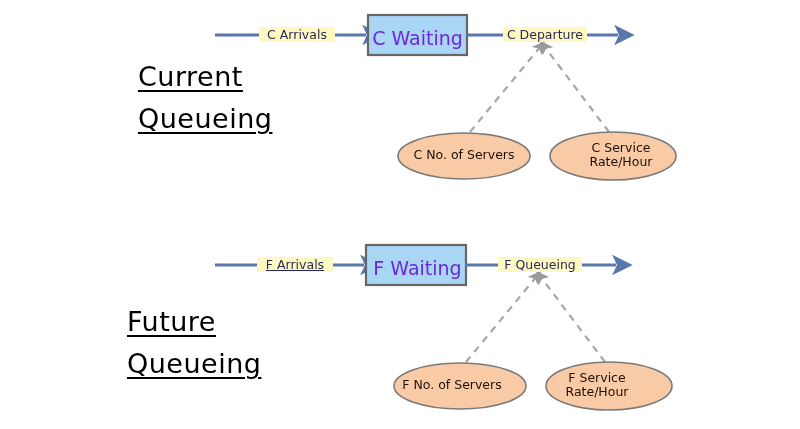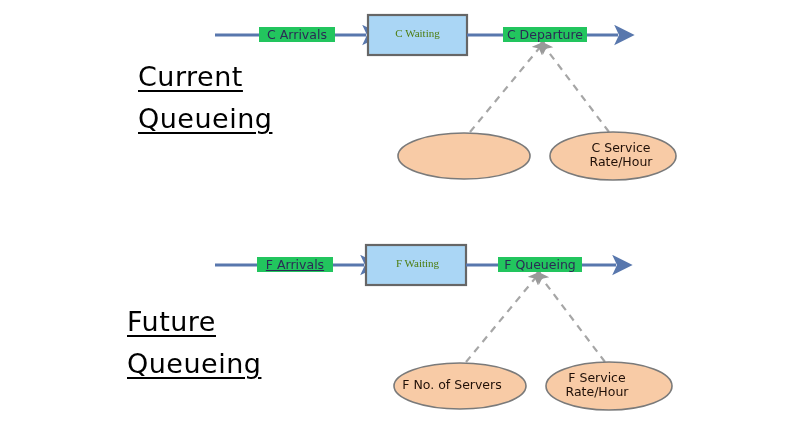--- a/index.html
+++ b/index.html
@@ -53,28 +53,27 @@
   
   .node-text {
     position: absolute;
     font-family: "DejaVu Sans", sans-serif;
     color: #111122;
     white-space: nowrap;
     text-align: center;
     pointer-events: none;
   }
   .rect-label {
-    font-size: 11px;
-    color: #4d7c0f;
-    font-family: Liberation Serif, serif;
+    font-size: 19px;
+    color: #6d28d9;
   }
   .edge-label {
     font-size: 12.5px;
     color: #2b2b55;
-    background: #22c55e;
+    background: #fef9c3;
     padding: 0 2px;
   }
   .ellipse-label {
     font-size: 12.5px;
     color: #201008;
     line-height: 1.15;
   }
 </style>
 </head>
 <body>
@@ -131,20 +130,21 @@
     <span class="title-line">Current</span>
     <span class="title-line">Queueing</span>
   </div>
 
   <div class="node-text edge-label" style="left:259px; top:27px; width:72px;">C Arrivals</div>
 
   <div class="node-text rect-label" style="left:368px; top:27px; width:99px;">C Waiting</div>
 
   <div class="node-text edge-label" style="left:503px; top:27px; width:80px;">C Departure</div>
 
+  <div class="node-text ellipse-label" style="left:399px; top:148px; width:130px;">C No. of Servers</div>
 
   <div class="node-text ellipse-label" style="left:551px; top:141px; width:140px;">
     <span style="display:block;">C Service</span>
     <span style="display:block;">Rate/Hour</span>
   </div>
 
   <div class="section-title title-future">
     <span class="title-line">Future</span>
     <span class="title-line">Queueing</span>
   </div>

